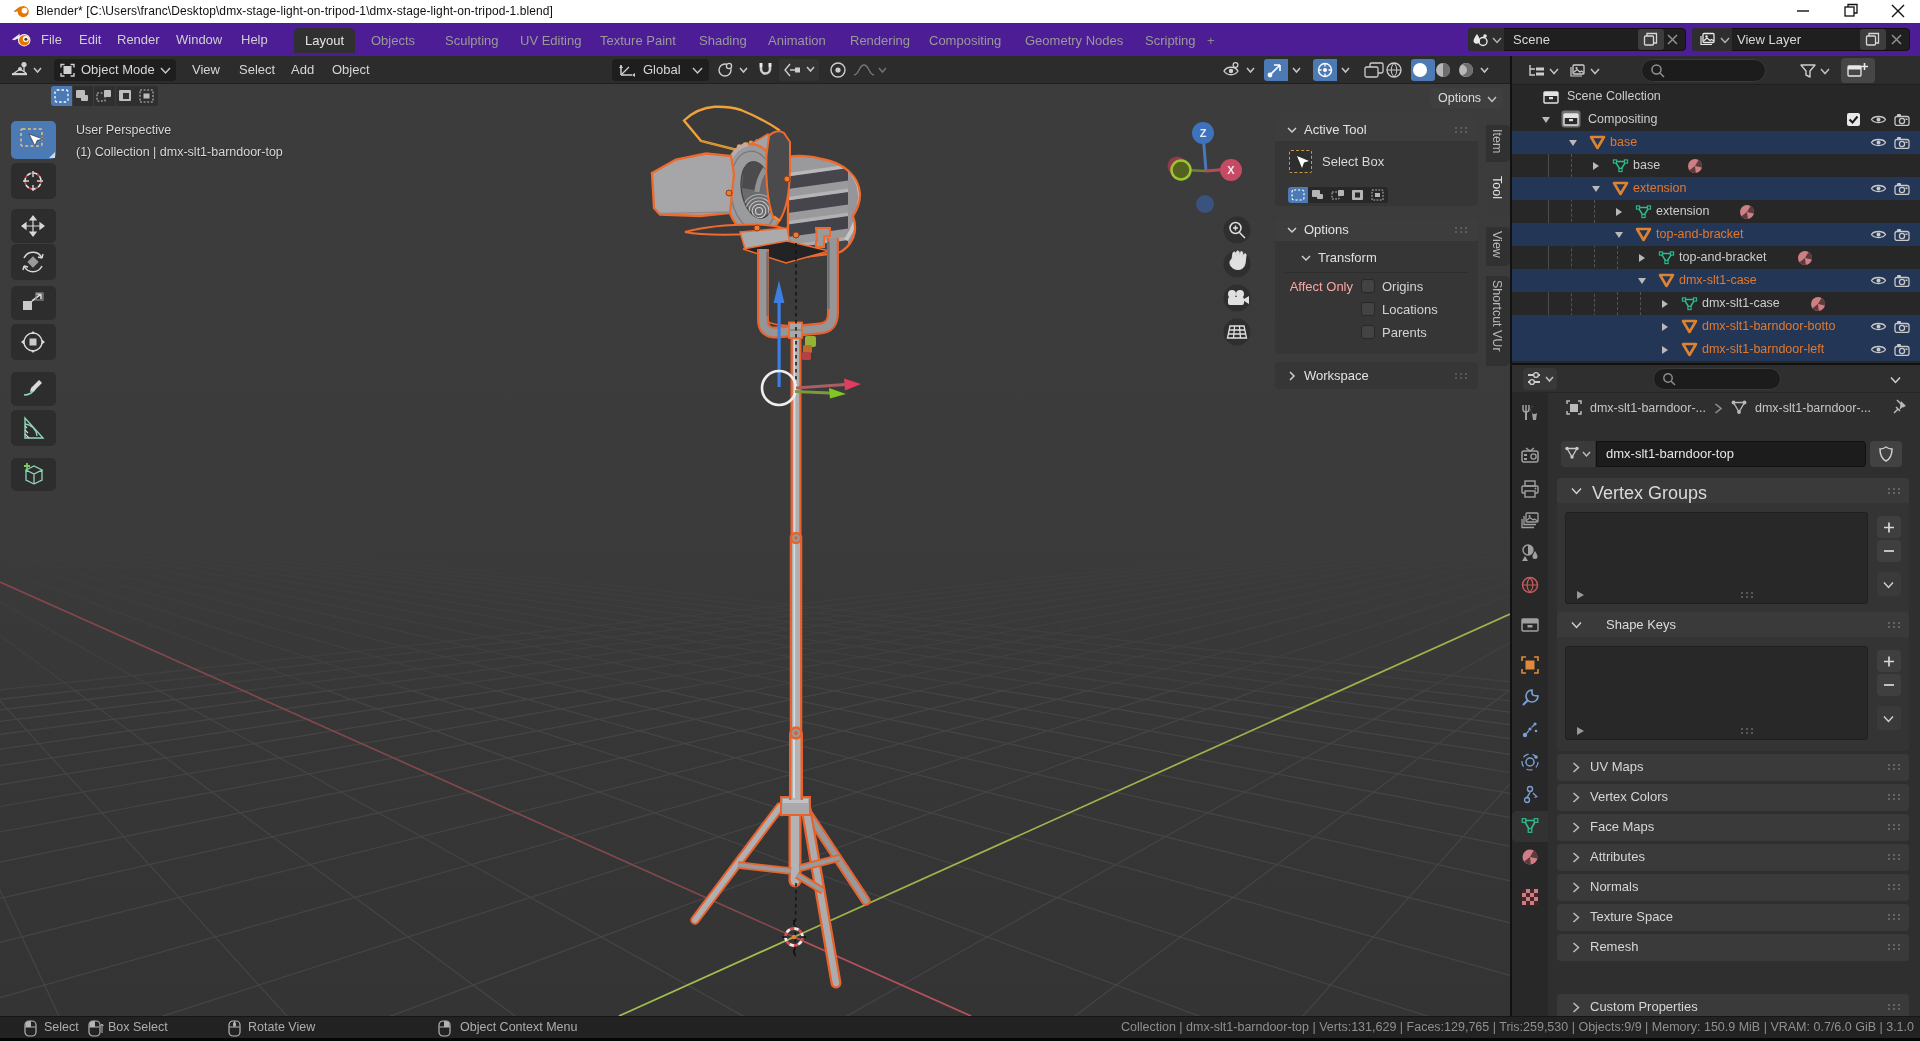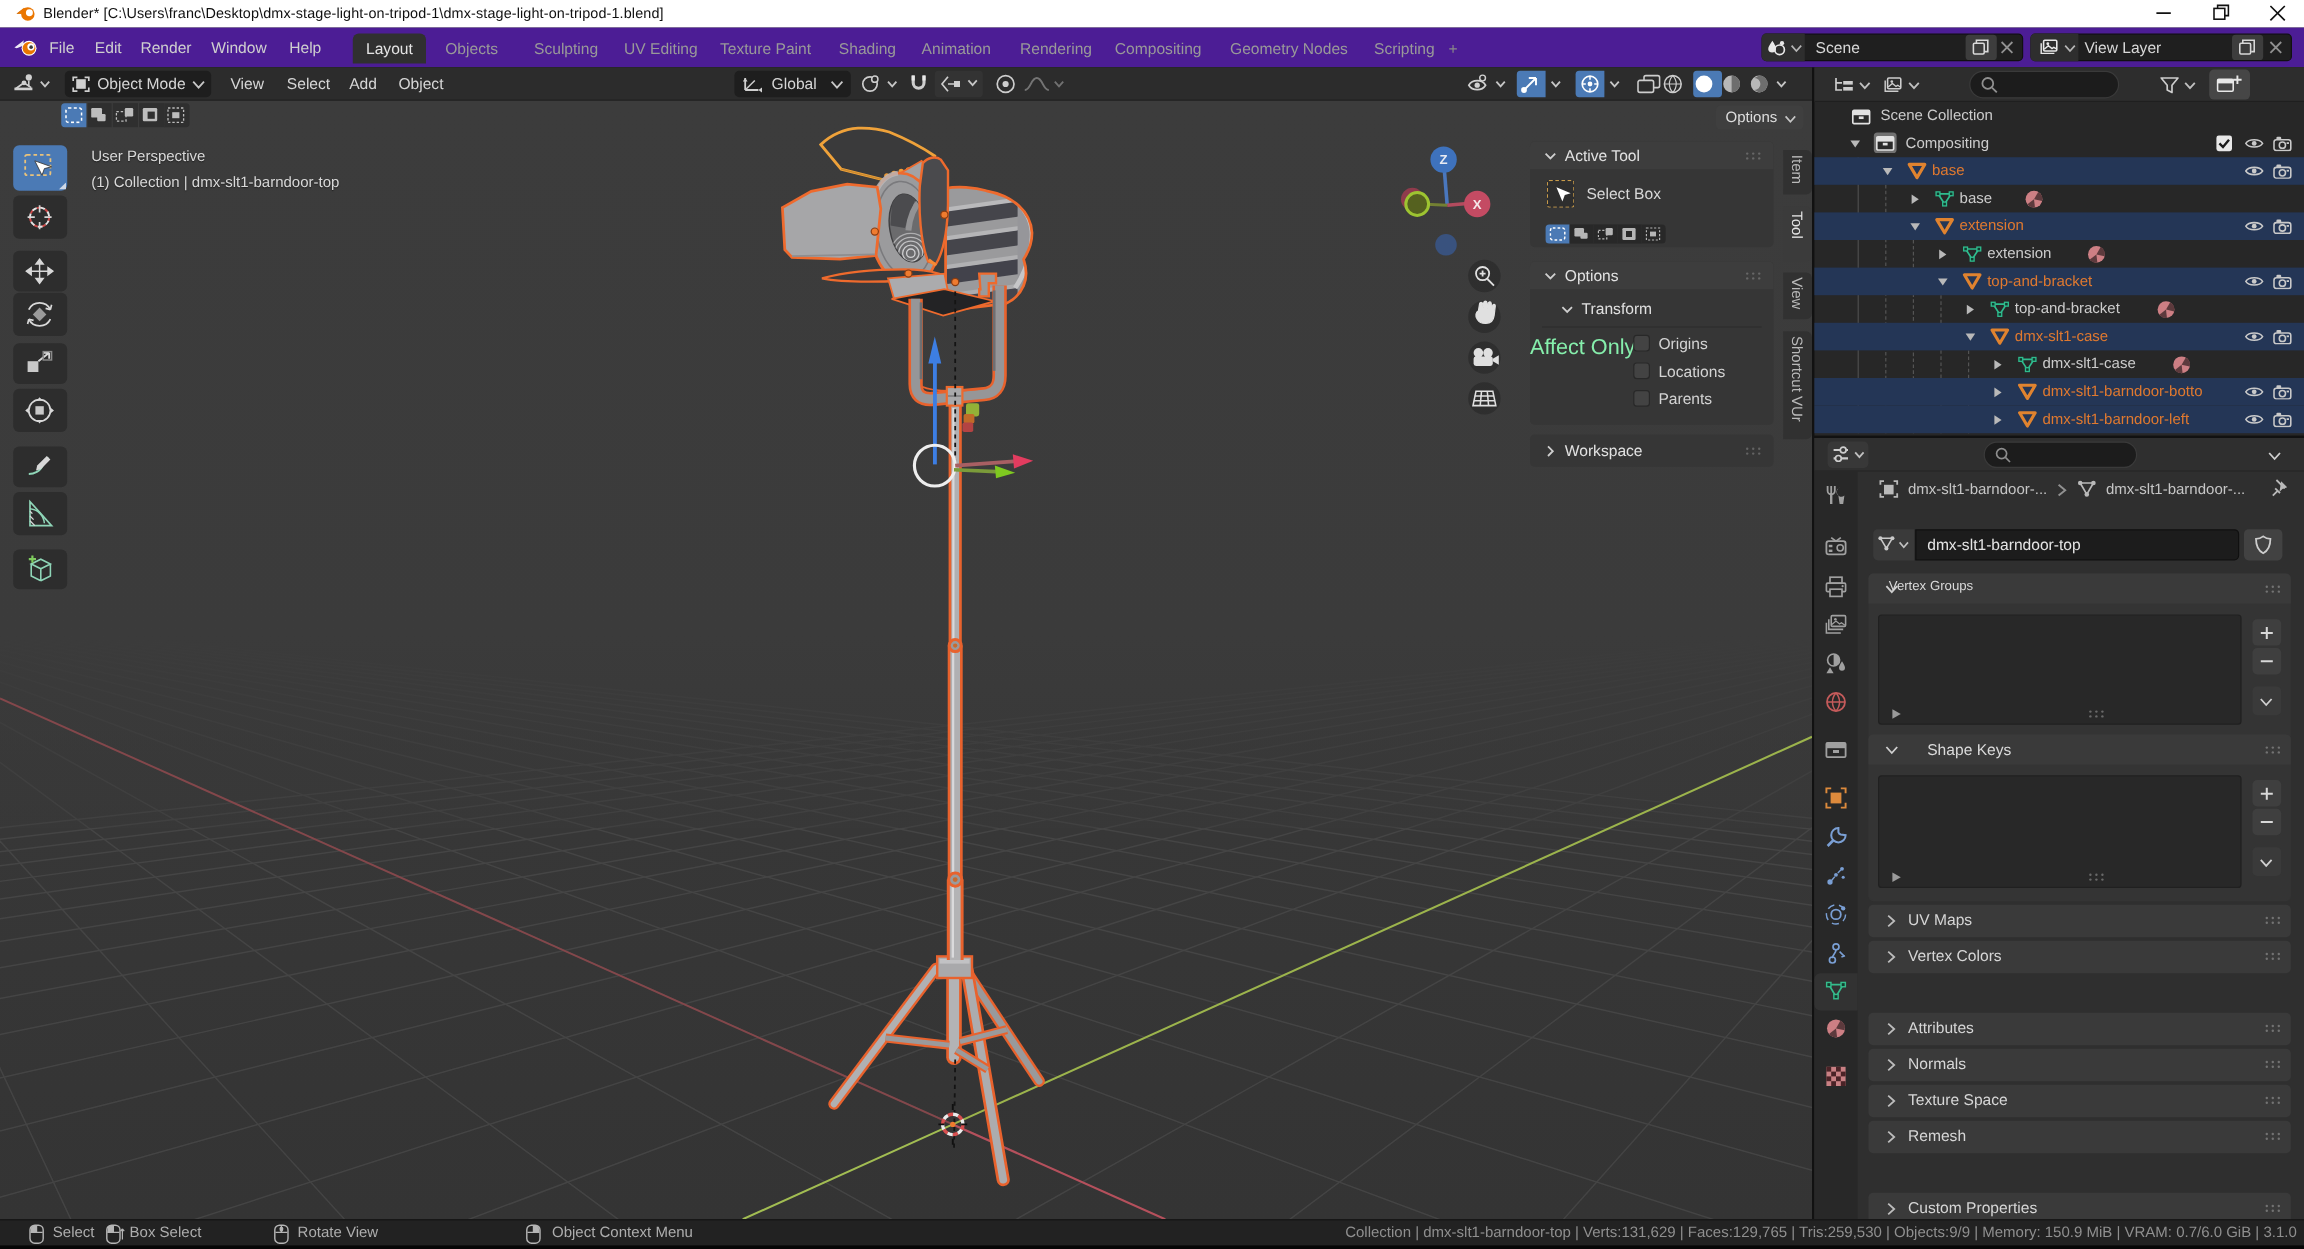--- a/index.html
+++ b/index.html
@@ -672,21 +672,21 @@
             <circle cx="2" cy="6" r="1"></circle>
             <circle cx="7" cy="6" r="1"></circle>
             <circle cx="12" cy="6" r="1"></circle>
           </g>
         </svg>
       <svg class="abs" style="left:26px;top:36px" width="10" height="8">
           <path d="M1,2 l4,4 4,-4" stroke="#cfcfcf" stroke-width="1.5" fill="none"></path>
         </svg>
       <div class="abs" style="left:43px;top:32px;font-size:13px;color:#e0e0e0">Transform</div>
       <div class="abs" style="left:10px;top:54px;width:183px;height:1px;background:#2e2e2e"></div>
-      <div class="abs" style="left:0px;top:61px;width:78px;font-size:18px;color:#86efac;text-align:right;white-space:nowrap">Affect Only</div>
+      <div class="abs" style="left:0px;top:61px;width:78px;font-size:13px;color:#fca5a5;text-align:right;white-space:nowrap">Affect Only</div>
       <div class="abs" style="left:86px;top:61px;width:14px;height:14px;background:#434343;border-radius:3px;border:1px solid #282828"></div>
       <div class="abs" style="left:107px;top:61px;font-size:13px;color:#d3d3d3">Origins</div>
       <div class="abs" style="left:86px;top:84px;width:14px;height:14px;background:#434343;border-radius:3px;border:1px solid #282828"></div>
       <div class="abs" style="left:107px;top:84px;font-size:13px;color:#d3d3d3">Locations</div>
       <div class="abs" style="left:86px;top:107px;width:14px;height:14px;background:#434343;border-radius:3px;border:1px solid #282828"></div>
       <div class="abs" style="left:107px;top:107px;font-size:13px;color:#d3d3d3">Parents</div>
     </div>
     <div class="npanel" style="left:1275px;top:278px;width:203px;height:27px">
       <svg class="abs" style="left:13px;top:9px" width="8" height="10">
           <path d="M2,1 l4,4 -4,4" stroke="#cfcfcf" stroke-width="1.5" fill="none"></path>
@@ -1105,21 +1105,21 @@
     <div class="abs" style="left:358px;top:76px;width:32px;height:26px;background:#424242;border-radius:4px"></div>
     <svg class="abs" style="left:366px;top:80px" width="16" height="18" viewBox="0 0 16 18">
         <path d="M8,2 C10,3.5 12,4 14,4 C14,10 12,14 8,16 C4,14 2,10 2,4 C4,4 6,3.5 8,2 Z" fill="none" stroke="#cdcdcd" stroke-width="1.5"></path>
       </svg>
 
     <div class="ppanel" style="left:45px;top:113px;width:352px;height:273px;background:#343434"></div>
     <div class="ppanel" style="left:45px;top:113px;width:352px;height:25px;background:#3a3a3a;border-radius:4px 4px 0 0"></div>
     <svg class="abs" style="left:59px;top:122px" width="11" height="8">
         <path d="M1,1.5 l4.5,5 4.5,-5" stroke="#cfcfcf" stroke-width="1.5" fill="none"></path>
       </svg>
-    <div class="abs" style="left:62px;top:118px;font-size:11px;color:#dadada">Vertex Groups</div>
+    <div class="abs" style="left:80px;top:118px;font-size:18px;color:#dadada">Vertex Groups</div>
     <svg class="abs" style="left:375px;top:122px" width="16" height="10" opacity="0.5">
         <g fill="#aaa">
           <circle cx="2" cy="2" r="1"></circle>
           <circle cx="7" cy="2" r="1"></circle>
           <circle cx="12" cy="2" r="1"></circle>
           <circle cx="2" cy="6" r="1"></circle>
           <circle cx="7" cy="6" r="1"></circle>
           <circle cx="12" cy="6" r="1"></circle>
         </g>
       </svg>
@@ -1218,20 +1218,36 @@
           <g fill="#aaa">
             <circle cx="2" cy="2" r="1"></circle>
             <circle cx="7" cy="2" r="1"></circle>
             <circle cx="12" cy="2" r="1"></circle>
             <circle cx="2" cy="6" r="1"></circle>
             <circle cx="7" cy="6" r="1"></circle>
             <circle cx="12" cy="6" r="1"></circle>
           </g>
         </svg>
       </div>
+      <div class="ppanel" style="left:45px;top:449px;width:352px;height:27px">
+        <svg class="abs" style="left:15px;top:8px" width="8" height="11">
+          <path d="M1.5,1 l5,4.5 -5,4.5" stroke="#bdbdbd" stroke-width="1.5" fill="none"></path>
+        </svg>
+        <div class="txt" style="top:5px">Face Maps</div>
+        <svg class="abs" style="left:330px;top:9px" width="16" height="10" opacity="0.5">
+          <g fill="#aaa">
+            <circle cx="2" cy="2" r="1"></circle>
+            <circle cx="7" cy="2" r="1"></circle>
+            <circle cx="12" cy="2" r="1"></circle>
+            <circle cx="2" cy="6" r="1"></circle>
+            <circle cx="7" cy="6" r="1"></circle>
+            <circle cx="12" cy="6" r="1"></circle>
+          </g>
+        </svg>
+      </div>
       <div class="ppanel" style="left:45px;top:479px;width:352px;height:27px">
         <svg class="abs" style="left:15px;top:8px" width="8" height="11">
           <path d="M1.5,1 l5,4.5 -5,4.5" stroke="#bdbdbd" stroke-width="1.5" fill="none"></path>
         </svg>
         <div class="txt" style="top:5px">Attributes</div>
         <svg class="abs" style="left:330px;top:9px" width="16" height="10" opacity="0.5">
           <g fill="#aaa">
             <circle cx="2" cy="2" r="1"></circle>
             <circle cx="7" cy="2" r="1"></circle>
             <circle cx="12" cy="2" r="1"></circle>

